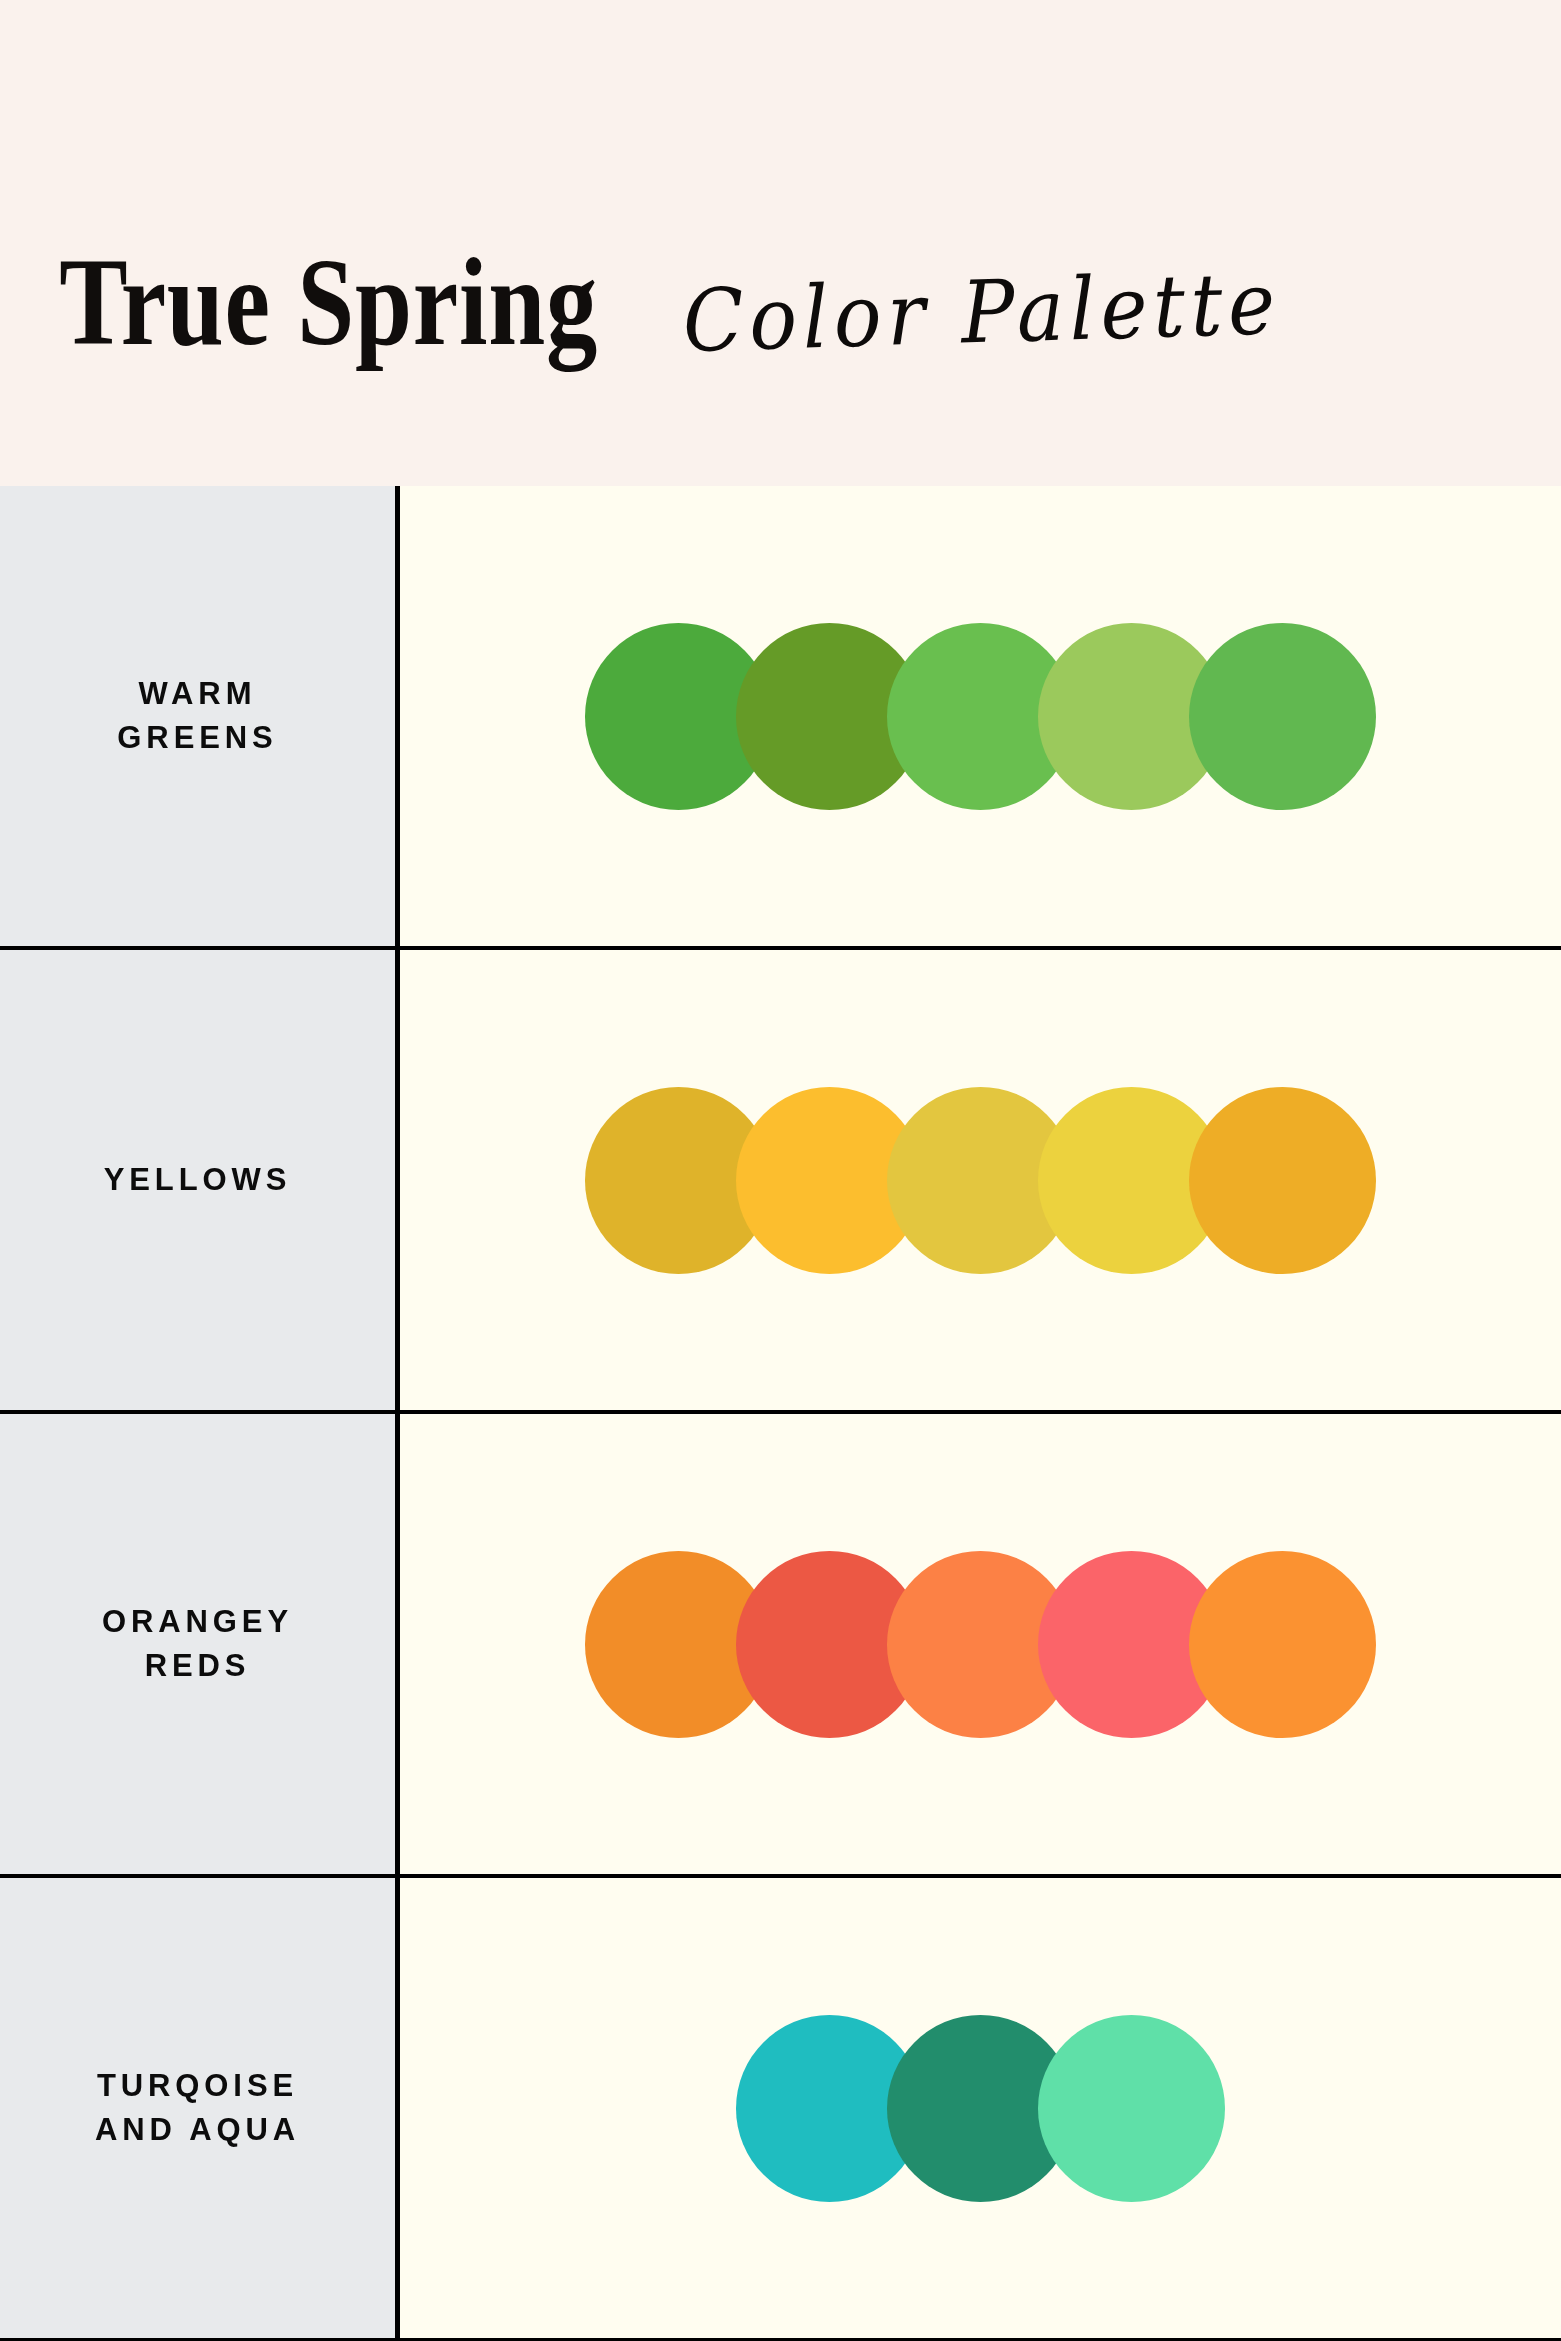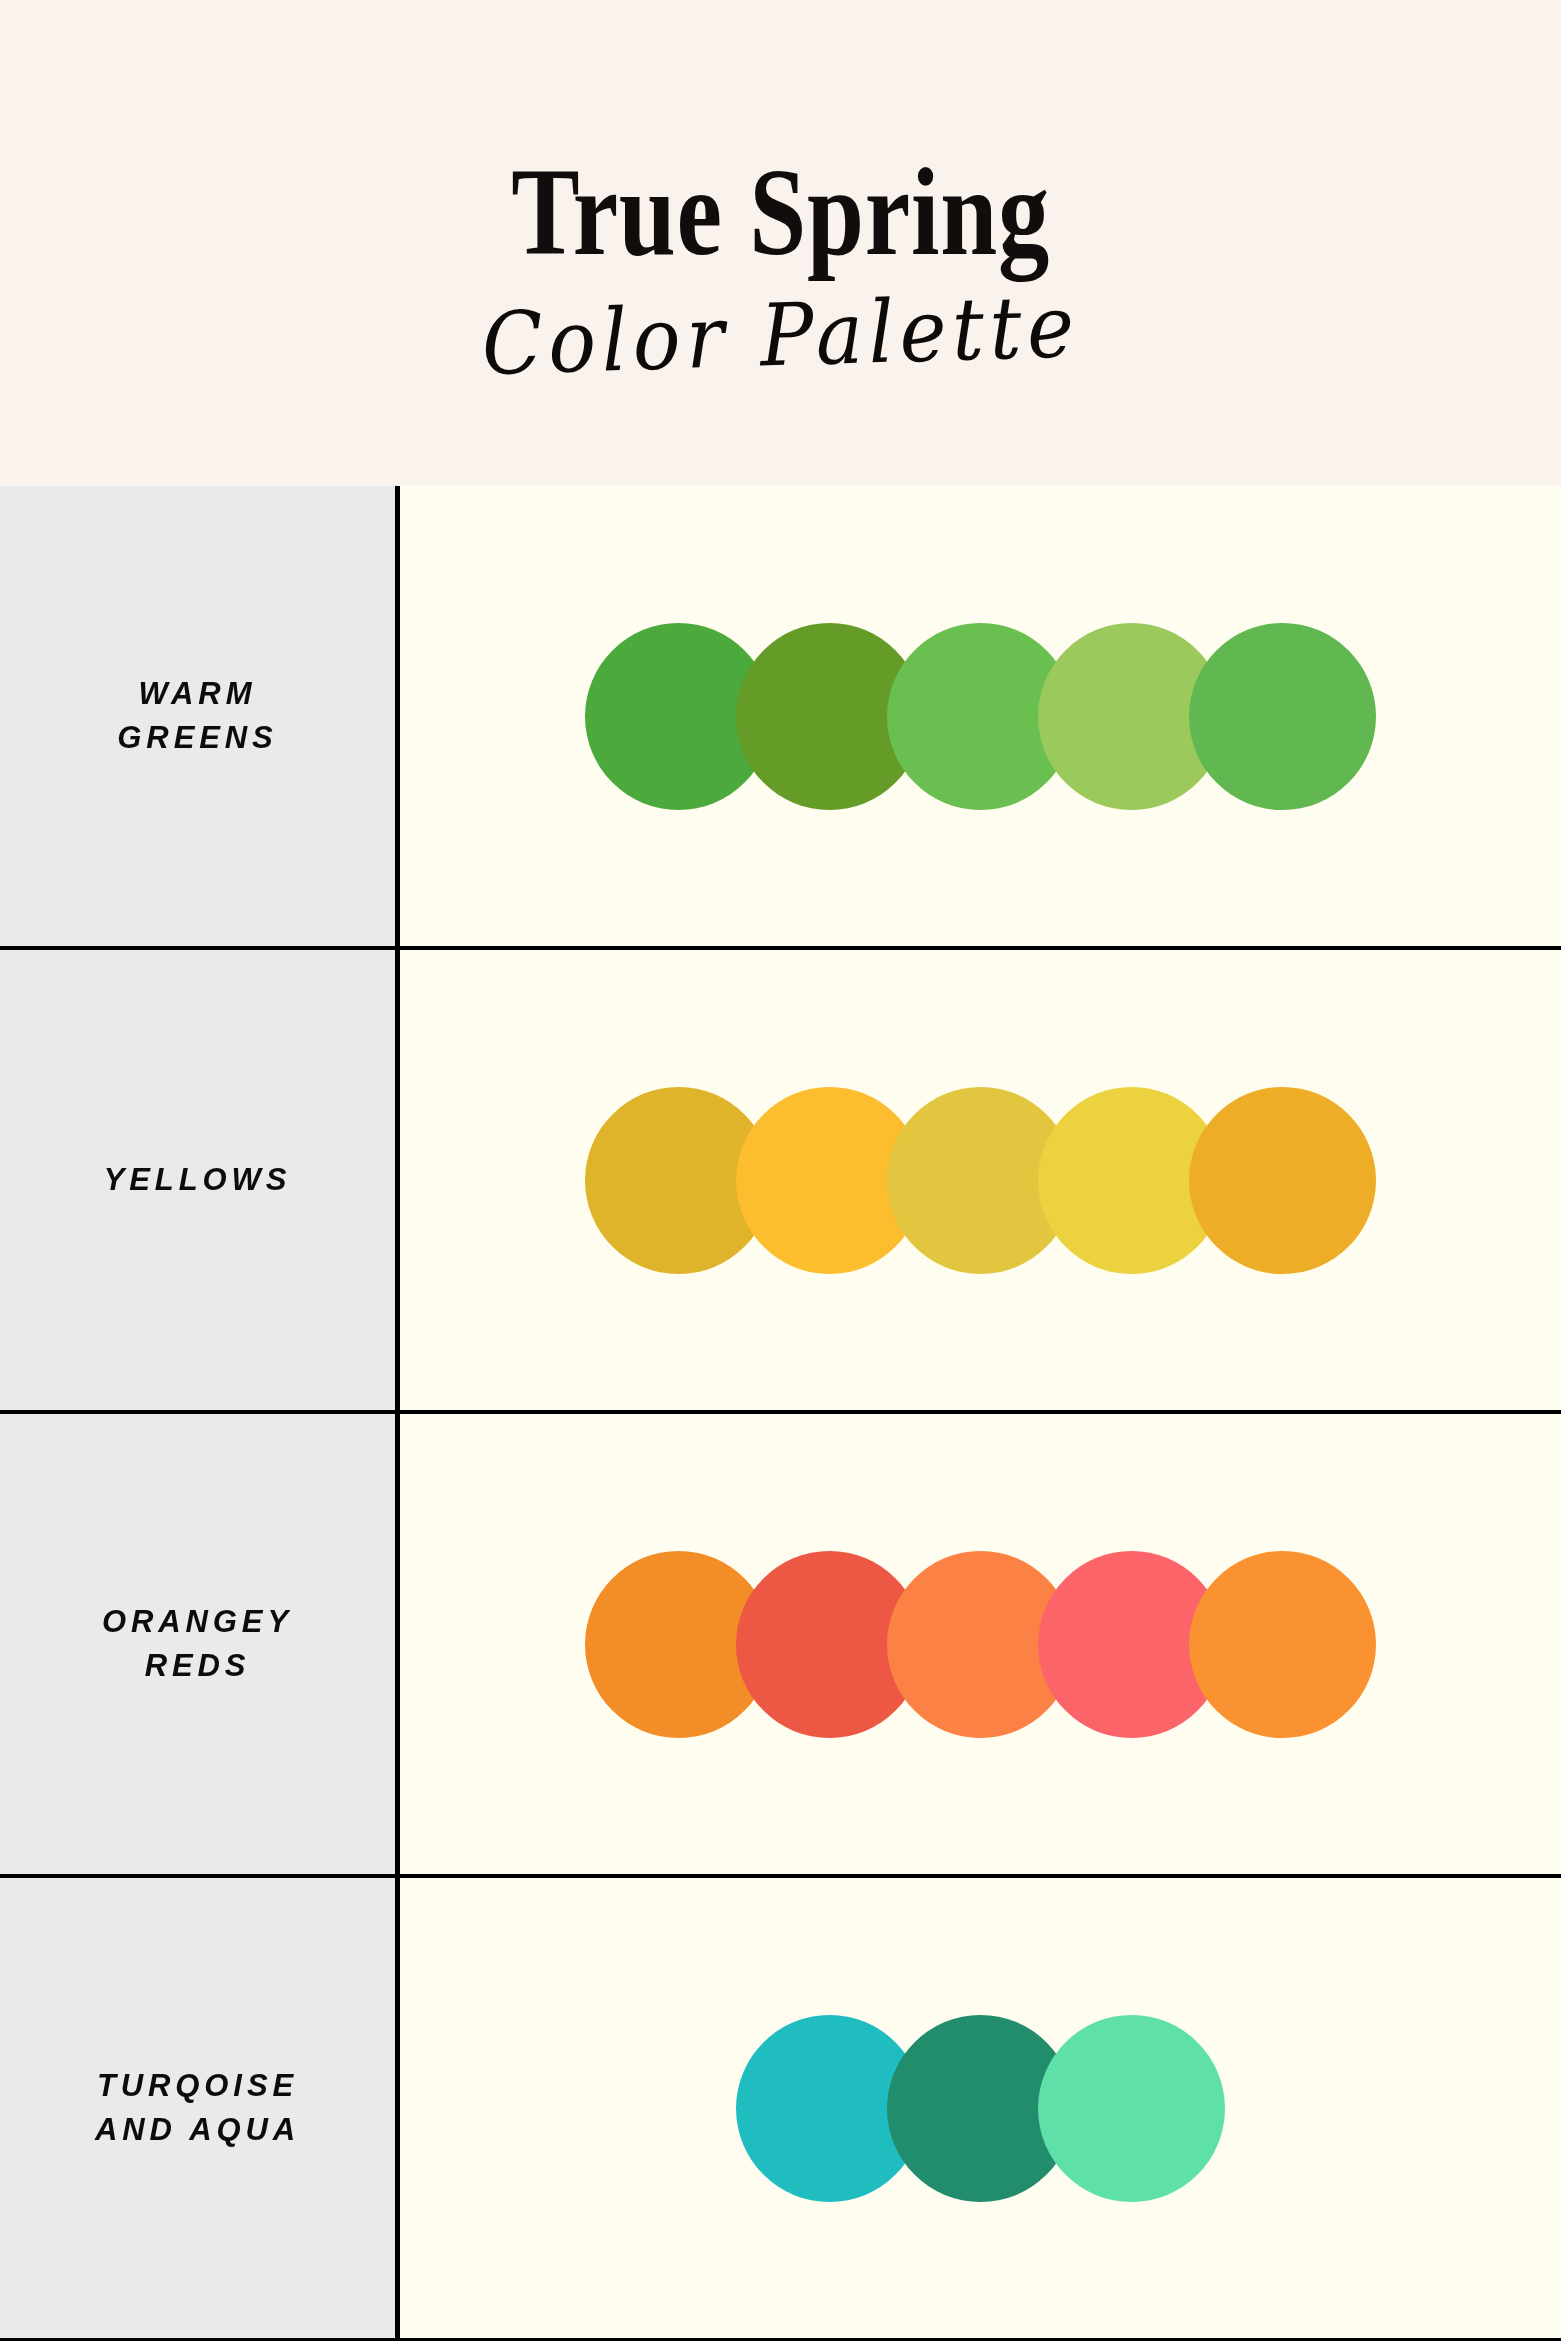--- a/index.html
+++ b/index.html
@@ -24,24 +24,23 @@
   }
 
   
   .header {
     position: relative;
     height: 486px;
     background: #faf2ed;
     flex: 0 0 auto;
     box-sizing: border-box;
     display: flex;
-    flex-direction: column;
-    align-items: center;
-    justify-content: center;
-    padding-top: 44px;
+    align-items: center;
+    justify-content: flex-start;
+    padding-top: 118px;
   }
   .title-main {
     font-family: "Liberation Serif", "DejaVu Serif", serif;
     font-weight: 700;
     font-size: 125px;
     line-height: 0.96;
     letter-spacing: 0.9px;
     color: #100d0c;
     transform: scaleX(0.82);
     transform-origin: center center;
@@ -83,21 +82,20 @@
 
   .row-label {
     flex: 0 0 400px;
     background: #e8eaec;
     display: flex;
     align-items: center;
     justify-content: center;
     box-sizing: border-box;
     border-right: 5.4px solid #000000;
     padding: 0 37px;
-    font-style: italic;
   }
   .row-label-text {
     font-family: "Liberation Sans", sans-serif;
     font-weight: 700;
     font-size: 31px;
     line-height: 1.42;
     letter-spacing: 4.9px;
     color: #0c0c0c;
     text-align: center;
     white-space: pre-line;

